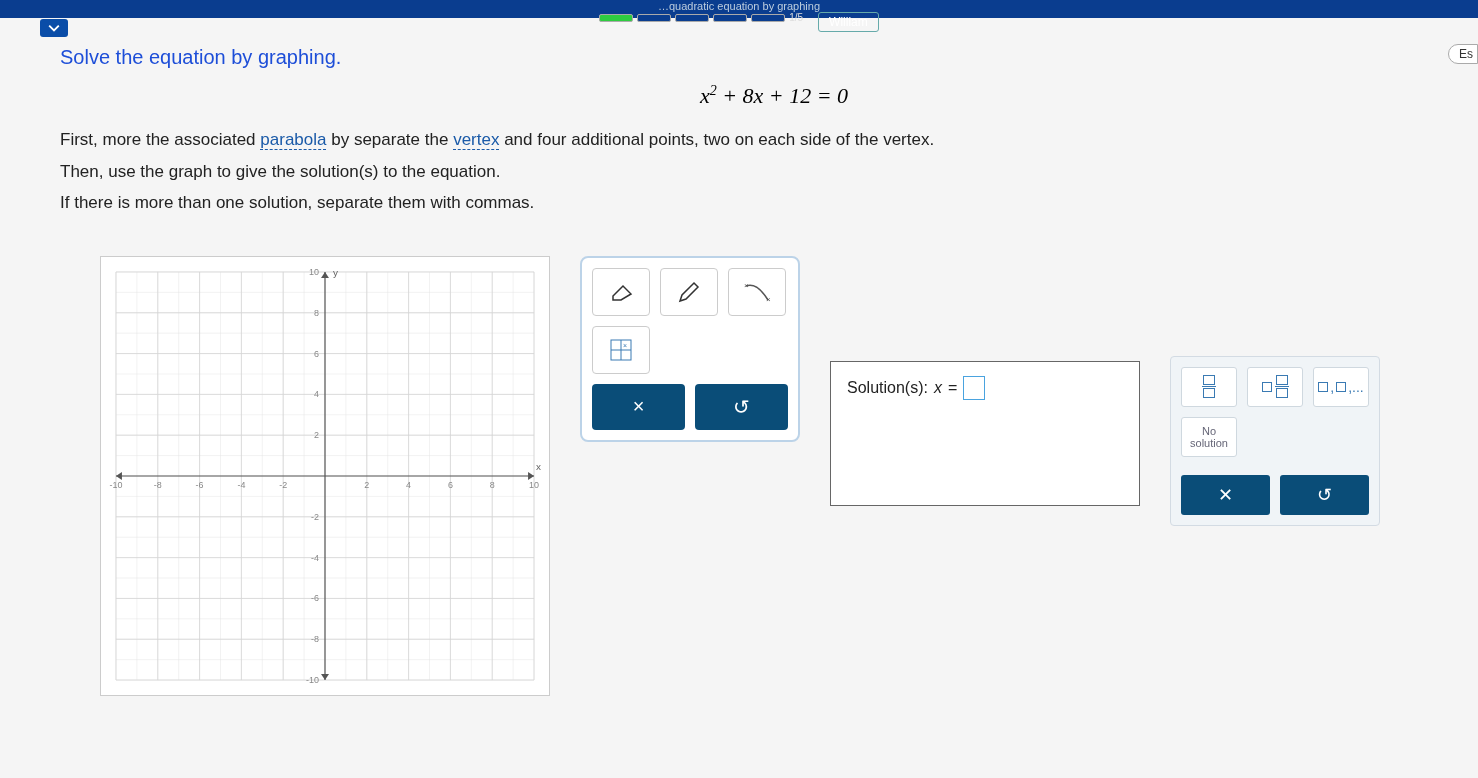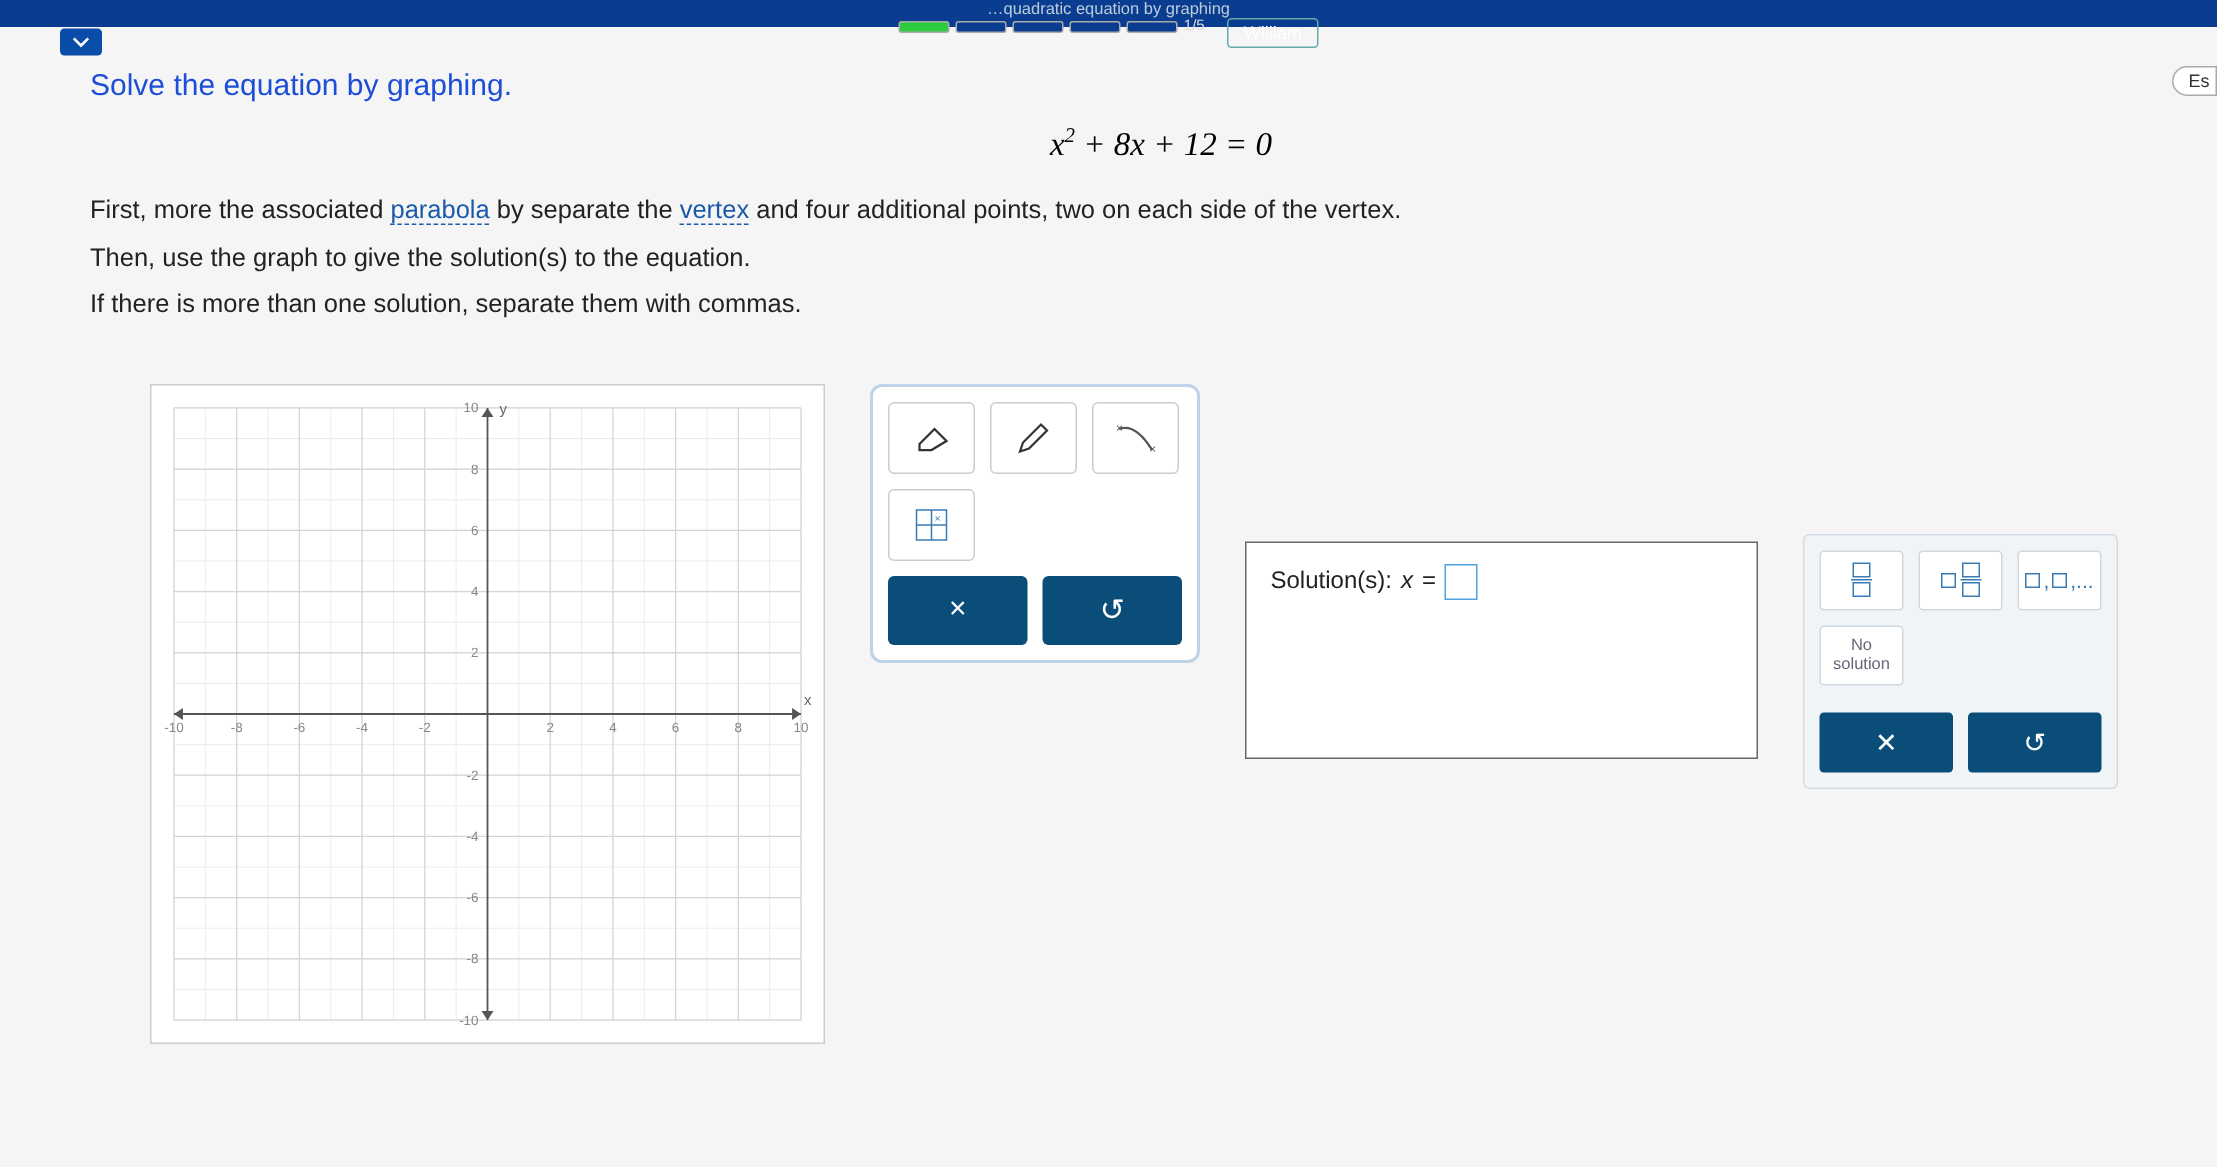--- a/index.html
+++ b/index.html
@@ -88,21 +88,21 @@
       background: #fff; display: flex; align-items: center; justify-content: center;
       cursor: pointer; font-size: 22px; color: #333;
     }
     .act-btn {
       flex: 1; height: 46px; background: #0a4d78; border-radius: 4px;
       display: flex; align-items: center; justify-content: center;
       color: #fff; font-size: 20px; cursor: pointer;
     }
     
     .solution-box {
-      width: 342px; height: 145px; border: 1px solid #666;
+      width: 310px; height: 145px; border: 1px solid #666;
       background: #fff; padding: 14px 16px;
       margin-top: 105px;
     }
     .solution-line { font-size: 16px; color: #222; display: flex; align-items: center; gap: 6px; }
     .sol-input {
       width: 22px; height: 24px; border: 1px solid #4aa3df;
       display: inline-block;
     }
     
     .input-pad {

